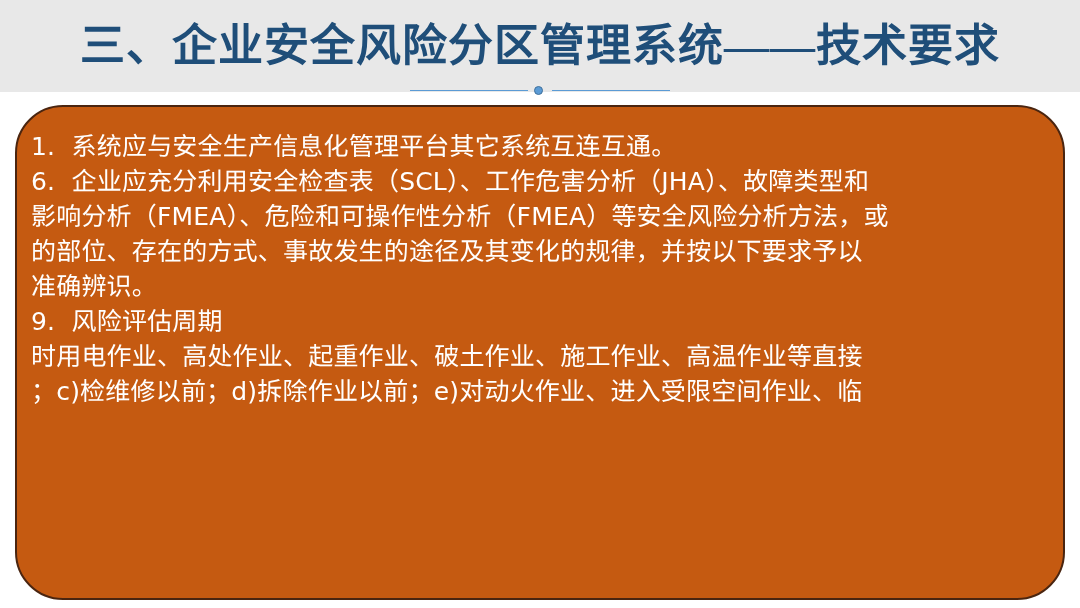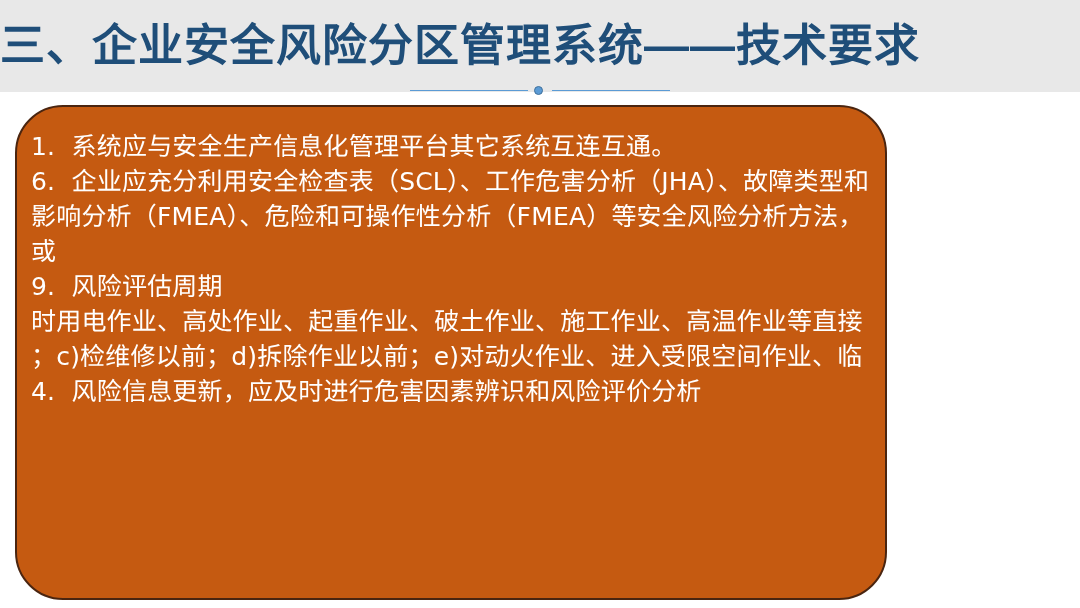--- a/index.html
+++ b/index.html
@@ -33,28 +33,28 @@
     height: 92px;
     background: #e8e8e8;
     box-sizing: border-box;
   }
 
   .slide-title {
     position: absolute;
     left: 0;
     top: 18px;
     width: 1080px;
-    text-align: left;
+    text-align: center;
     color: #1f4e79;
     font-size: 45px;
     line-height: 56px;
     font-weight: 700;
     letter-spacing: 1px;
     white-space: nowrap;
-    font-family: Liberation Sans, sans-serif;
+    font-family: Liberation Serif, serif;
   }
 
   
   .title-rule {
     position: absolute;
     left: 410px;
     top: 86px;
     width: 260px;
     height: 10px;
   }
@@ -76,21 +76,21 @@
     background: #5b9bd5;
     border: 1px solid #41719c;
     box-sizing: border-box;
   }
 
   
   .content-box {
     position: absolute;
     left: 15px;
     top: 105px;
-    width: 872px;
+    width: 1050px;
     height: 495px;
     background: #c55a11;
     border: 2px solid #4a2510;
     border-radius: 48px;
     box-sizing: border-box;
     padding: 22px 14px 10px 14px;
     overflow: hidden;
   }
 
   .body-text {
@@ -121,20 +121,21 @@
     <div class="rule-line left" style="background: rgb(91, 155, 213);"></div>
     <div class="rule-dot" style="background: rgb(91, 155, 213);"></div>
     <div class="rule-line right" style="background: rgb(91, 155, 213);"></div>
   </div>
 
   <div class="content-box" style="background: rgb(197, 90, 17); border-color: rgb(74, 37, 16);">
     <div class="body-text" style="color: rgb(255, 255, 255);">
       <span class="line">1.  系统应与安全生产信息化管理平台其它系统互连互通。</span>
       <span class="line">6.  企业应充分利用安全检查表（SCL）、工作危害分析（JHA）、故障类型和</span>
       <span class="line">影响分析（FMEA）、危险和可操作性分析（FMEA）等安全风险分析方法，或</span>
+      <span class="line">的部位、存在的方式、事故发生的途径及其变化的规律，并按以下要求予以</span>
+      <span class="line">准确辨识。</span>
       <span class="line">9.  风险评估周期</span>
       <span class="line">时用电作业、高处作业、起重作业、破土作业、施工作业、高温作业等直接</span>
       <span class="line">；c)检维修以前；d)拆除作业以前；e)对动火作业、进入受限空间作业、临</span>
-      <span class="line">4.  风险信息更新，应及时进行危害因素辨识和风险评价分析</span>
     </div>
   </div>
 
 </div>
 
 </body></html>

